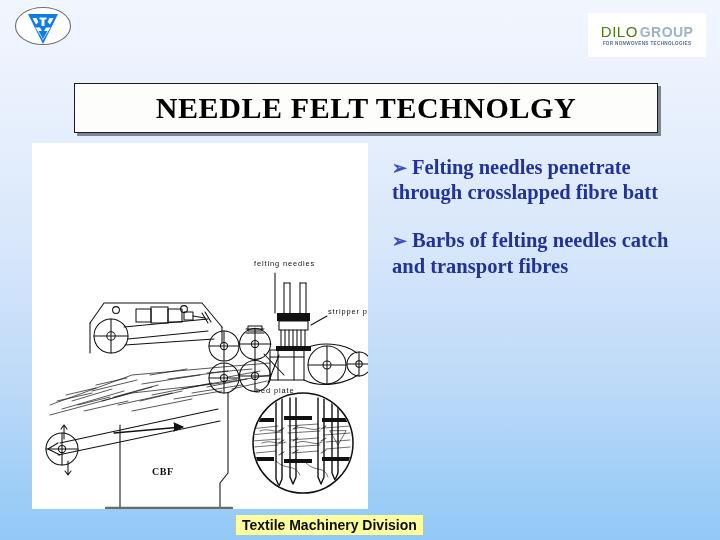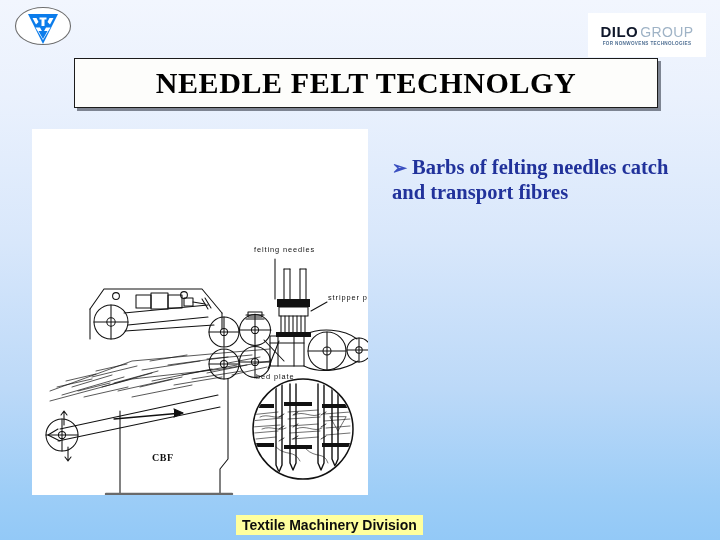--- a/index.html
+++ b/index.html
@@ -42,47 +42,47 @@
     align-items: center;
     justify-content: center;
   }
   #dilo-row {
     display: flex;
     align-items: flex-end;
     line-height: 1;
   }
   .dilo-word {
     font-family: "Liberation Sans", sans-serif;
-    font-weight: bold;
+    font-weight: normal;
     font-size: 15px;
     letter-spacing: 0.5px;
-    color: #0f172a;
+    color: #4d7c0f;
   }
   .dilo-group {
     font-family: "Liberation Sans", sans-serif;
-    font-weight: normal;
+    font-weight: bold;
     font-size: 14px;
     letter-spacing: 0.4px;
     color: #9fb3c6;
     margin-left: 2px;
   }
   .dilo-tag {
     font-family: "Liberation Sans", sans-serif;
     font-weight: bold;
     font-size: 4.6px;
     letter-spacing: 0.35px;
     color: #4f6f93;
     margin-top: 2px;
   }
 
   
   #title-box {
     position: absolute;
     left: 74px;
-    top: 58px;
+    top: 83px;
     width: 584px;
     height: 50px;
     background: #fdfdfb;
     border: 1px solid #1b1b1b;
     box-shadow: 3px 3px 0 0 rgba(90,96,110,0.75);
     display: flex;
     align-items: center;
     justify-content: center;
     box-sizing: border-box;
   }
@@ -92,21 +92,21 @@
     font-size: 30px;
     letter-spacing: 0.6px;
     color: #000000;
     white-space: nowrap;
   }
 
   
   #diagram-panel {
     position: absolute;
     left: 32px;
-    top: 129px;
+    top: 143px;
     width: 336px;
     height: 366px;
     background: #ffffff;
     overflow: hidden;
   }
   #diagram-svg {
     position: absolute;
     left: 0;
     top: 0;
   }
@@ -359,19 +359,22 @@
 
       <text class="dlabel" x="222" y="123">felting needles</text>
       <text class="dlabel" x="296" y="171">stripper plate</text>
       <text class="dlabel" x="224" y="250">bed plate</text>
       <text class="dlabel-bold" x="120" y="332">CBF</text>
     </svg>
   </div>
 
   <div id="bullets">
     <div class="bullet">
+      <span class="mark">➢</span><span>Felting needles penetrate through crosslapped fibre batt</span>
+    </div>
+    <div class="bullet">
       <span class="mark">➢</span><span>Barbs of felting needles catch and transport fibres</span>
     </div>
   </div>
 
   <div id="footer-badge">Textile Machinery Division</div>
 
 </div>
 
 </body></html>

